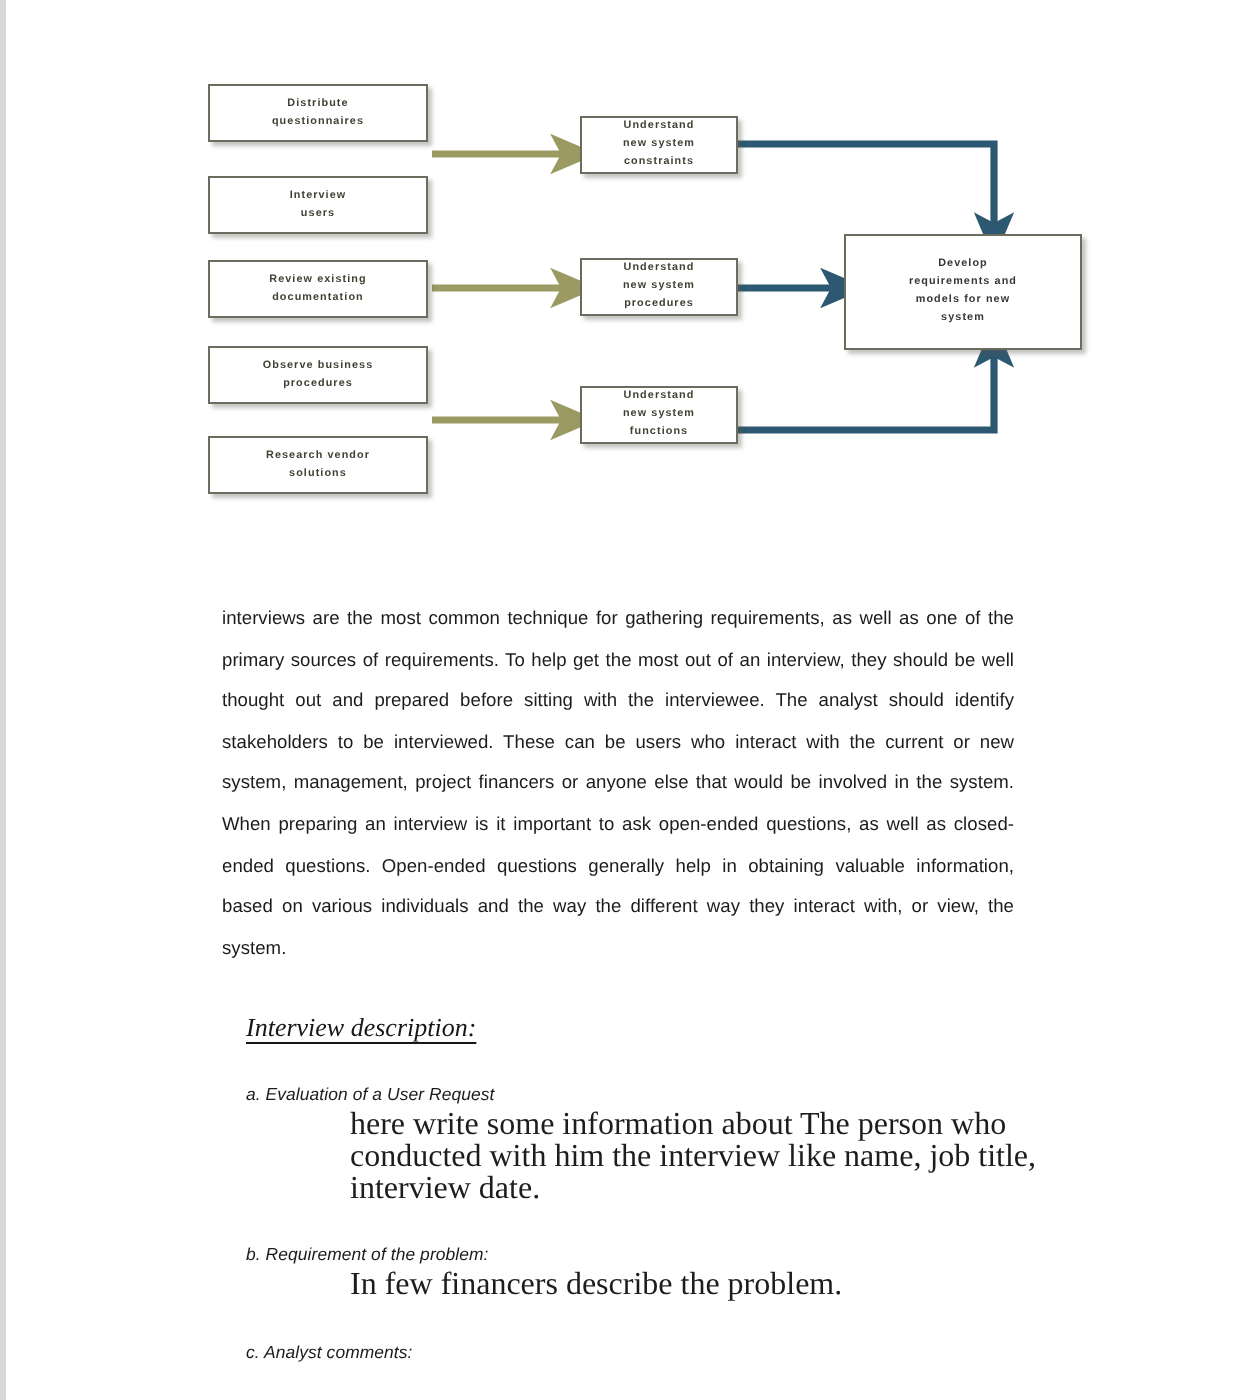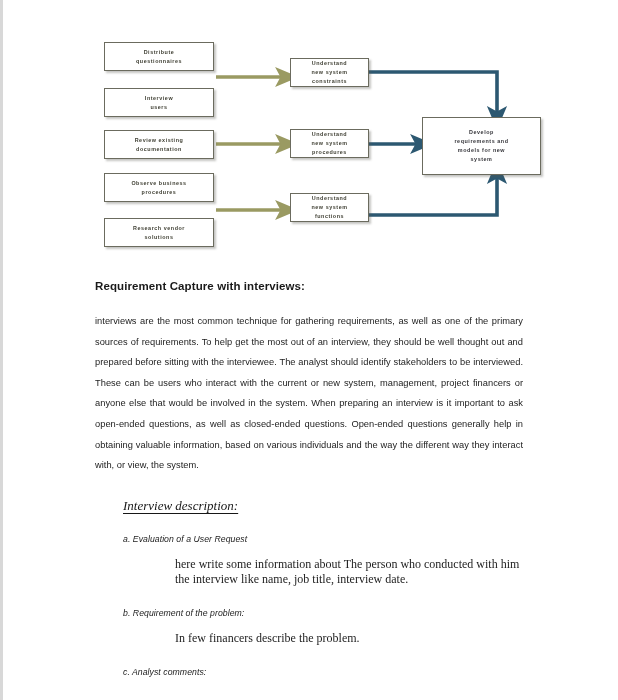--- a/index.html
+++ b/index.html
@@ -79,21 +79,21 @@
   }
   .h-work { margin-top: 6px; }
   .h-req  { margin-top: 27px; }
 
   p.para {
     font-family: "Liberation Sans", sans-serif;
     font-size: 9.3px;
     line-height: 20.6px;
     color: #1c1c1c;
     text-align: justify;
-    margin: 0;
+    margin: 16px;
     margin-top: 19px;
     letter-spacing: 0.02px;
   }
 
   h3.subheading {
     font-family: "Liberation Serif", serif;
     font-style: italic;
     font-size: 13px;
     font-weight: normal;
     color: #171717;
@@ -111,25 +111,25 @@
     font-weight: normal;
     color: #1c1c1c;
     margin-left: 28px;
     margin-top: 20px;
     letter-spacing: 0.05px;
   }
   .item.first { }
 
   .answer {
     font-family: "Liberation Serif", serif;
-    font-size: 12px;
+    font-size: 16px;
     line-height: 15.6px;
     color: #1d1d1d;
     margin-left: 80px;
-    margin-top: 13px;
+    margin-top: 3px;
     width: 350px;
   }
 </style>
 </head>
 <body>
 
 <div class="page-edge-left"></div>
 
 <div class="diagram">
 
@@ -182,21 +182,20 @@
 
   <div class="dbox right" style="left:422px; top:117px; width:119px; height:58px;">
     <span>Develop<br>requirements and<br>models for new<br>system</span>
   </div>
 
 </div>
 
 <div class="content">
 
 
-  <h2 class="heading h-req">Requirement Capture with interviews:</h2>
 
   <p class="para">interviews are the most common technique for gathering requirements, as well as one of the primary sources of requirements. To help get the most out of an interview, they should be well thought out and prepared before sitting with the interviewee. The analyst should identify stakeholders to be interviewed. These can be users who interact with the current or new system, management, project financers or anyone else that would be involved in the system. When preparing an interview is it important to ask open-ended questions, as well as closed-ended questions. Open-ended questions generally help in obtaining valuable information, based on various individuals and the way the different way they interact with, or view, the system.</p>
 
   <h3 class="subheading">Interview description:</h3>
 
   <div class="item first">a. Evaluation of a User Request</div>
   <div class="answer">here write some information about The person who conducted with him the interview like name, job title, interview date.</div>
 
   <div class="item">b. Requirement of the problem:</div>
   <div class="answer">In few financers describe the problem.</div>

